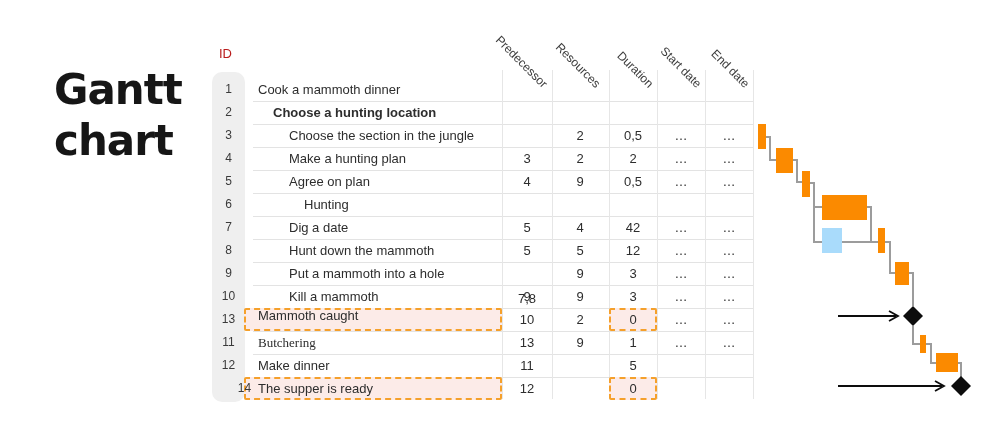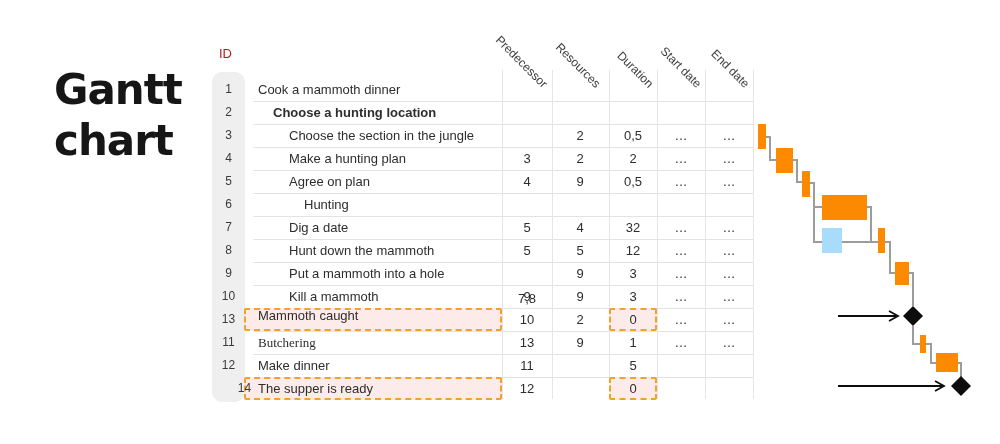--- a/index.html
+++ b/index.html
@@ -80,21 +80,21 @@
       <div class="cell" style="left: 556px; top: 170px;">9</div>
       <div class="cell" style="left: 609px; top: 170px;">0,5</div>
       <div class="cell" style="left: 657px; top: 170px;">…</div>
       <div class="cell" style="left: 705px; top: 170px;">…</div>
       <div class="id-cell" style="top: 193px;">6</div>
       <div class="task-name" style="left: 273px; top: 193px; margin-left: 31px;">Hunting</div>
       <div class="id-cell" style="top: 216px;">7</div>
       <div class="task-name" style="left: 289px; top: 216px;">Dig a date</div>
       <div class="cell" style="left: 503px; top: 216px;">5</div>
       <div class="cell" style="left: 556px; top: 216px;">4</div>
-      <div class="cell" style="left: 609px; top: 216px;">32</div>
+      <div class="cell" style="left: 609px; top: 216px;">42</div>
       <div class="cell" style="left: 657px; top: 216px;">…</div>
       <div class="cell" style="left: 705px; top: 216px;">…</div>
       <div class="id-cell" style="top: 239px;">8</div>
       <div class="task-name" style="left: 289px; top: 239px;">Hunt down the mammoth</div>
       <div class="cell" style="left: 503px; top: 239px;">5</div>
       <div class="cell" style="left: 556px; top: 239px;">5</div>
       <div class="cell" style="left: 609px; top: 239px;">12</div>
       <div class="cell" style="left: 657px; top: 239px;">…</div>
       <div class="cell" style="left: 705px; top: 239px;">…</div>
       <div class="id-cell" style="top: 262px;">9</div>

